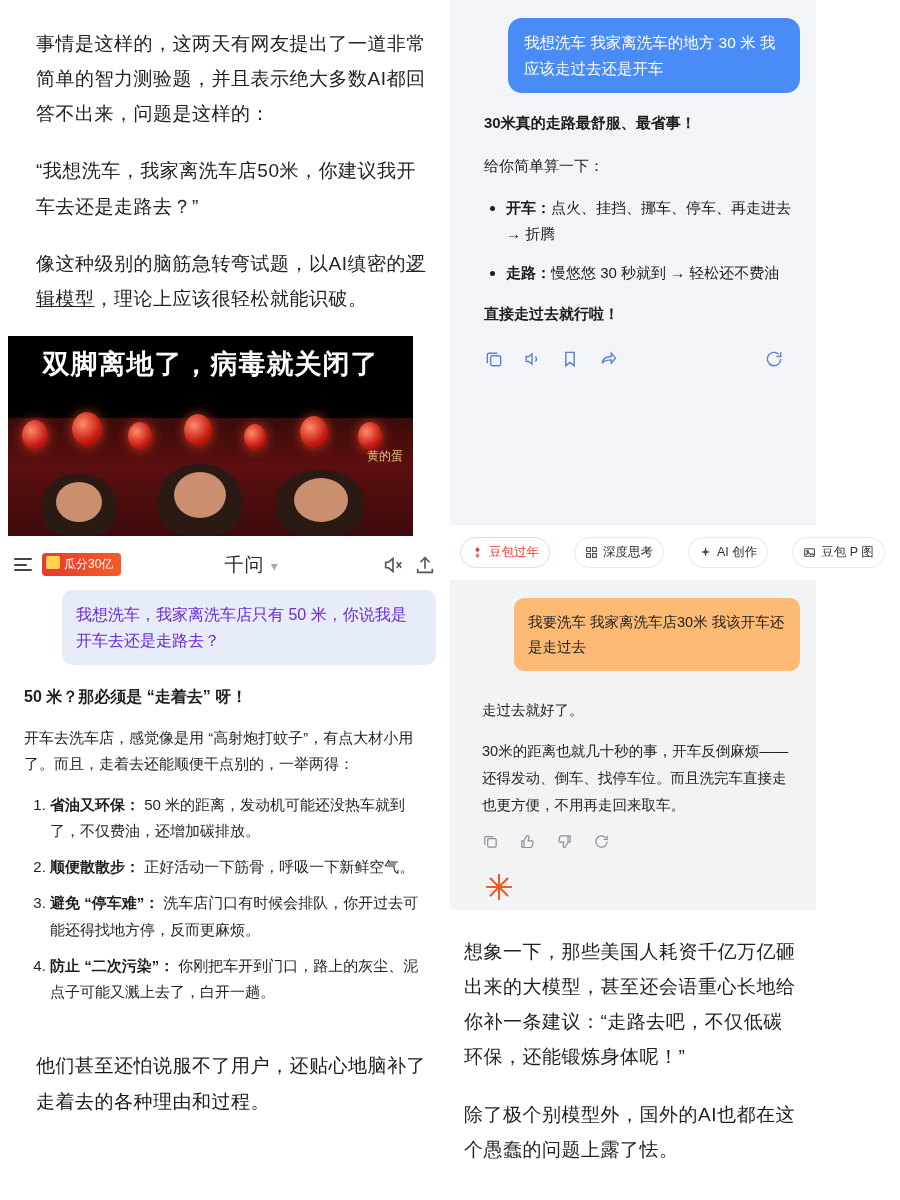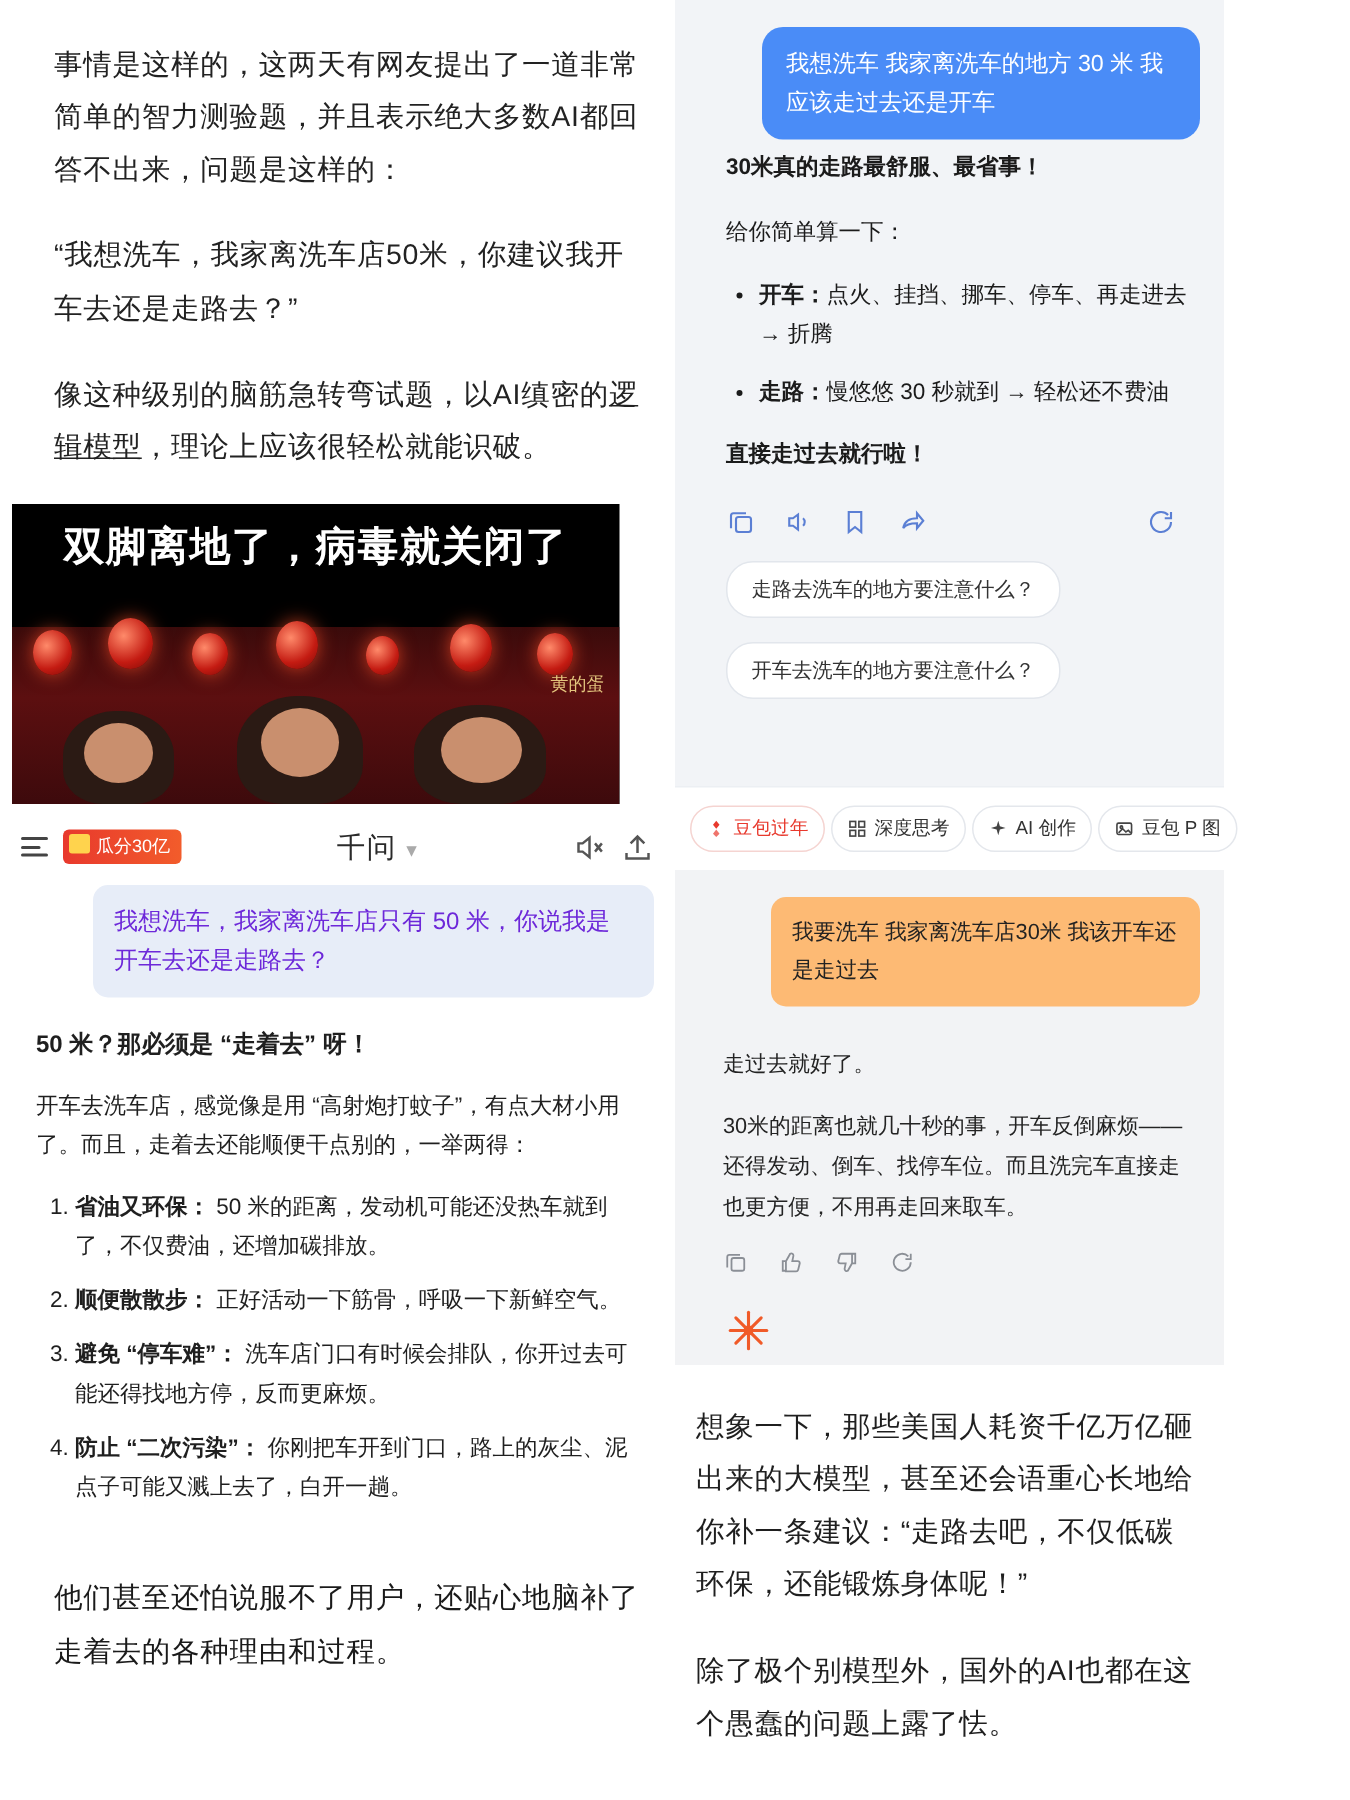--- a/index.html
+++ b/index.html
@@ -185,21 +185,21 @@
   .r-user-bubble {
     margin-left: 42px;
     background: #4a8cf7;
     color: #fff;
     border-radius: 14px;
     padding: 12px 16px;
     font-size: 15.5px;
     line-height: 1.65;
   }
   .r-answer {
-    margin-top: 5px;
+    margin-top: 16px;
     padding: 0 6px 0 18px;
     font-size: 15px;
     line-height: 1.8;
     color: #1b1b1b;
   }
   .r-answer p { margin: 0 0 16px 0; }
   .r-answer .strong { font-weight: bold; }
   .r-answer ul { margin: 0 0 14px 0; padding-left: 22px; }
   .r-answer ul li { margin-bottom: 12px; line-height: 1.75; }
   .tool-row {
@@ -223,21 +223,21 @@
     padding: 9px 16px;
     font-size: 13.5px;
     color: #333;
   }
   .bottom-bar {
     position: absolute;
     left: 0; right: 0; bottom: 0;
     background: #fff;
     display: flex;
     align-items: center;
-    gap: 4px;
+    gap: 24px;
     padding: 12px 10px;
     box-sizing: border-box;
     border-top: 1px solid #eceff3;
   }
   .chip {
     display: flex;
     align-items: center;
     gap: 5px;
     border: 1px solid #e4e7ec;
     border-radius: 16px;
@@ -424,24 +424,20 @@
         </span>
         <span class="spacer"></span>
         <span class="tool-ico">
           <svg viewBox="0 0 24 24" width="20" height="20" fill="none" stroke="#5b7fd4" stroke-width="1.7">
               <path d="M20 12a8 8 0 1 1-2.3-5.6"></path>
               <path d="M20 4v5h-5"></path>
             </svg>
         </span>
       </div>
 
-      <div>
-        <div class="suggest">走路去洗车的地方要注意什么？</div>
-        <div class="suggest">开车去洗车的地方要注意什么？</div>
-      </div>
 
       <div class="bottom-bar">
         <div class="chip accent">
           <span class="g">
             <svg viewBox="0 0 24 24" width="13" height="13" fill="#e8392d">
                 <path d="M12 2l4 5-4 5-4-5z"></path>
                 <path d="M12 13l4 5-4 4-4-4z" opacity="0.7"></path>
               </svg>
           </span>
           <span>豆包过年</span>

